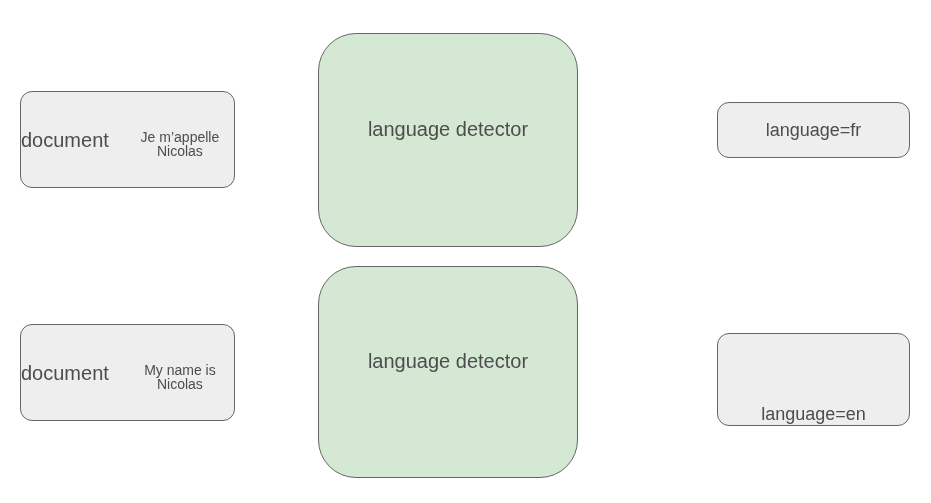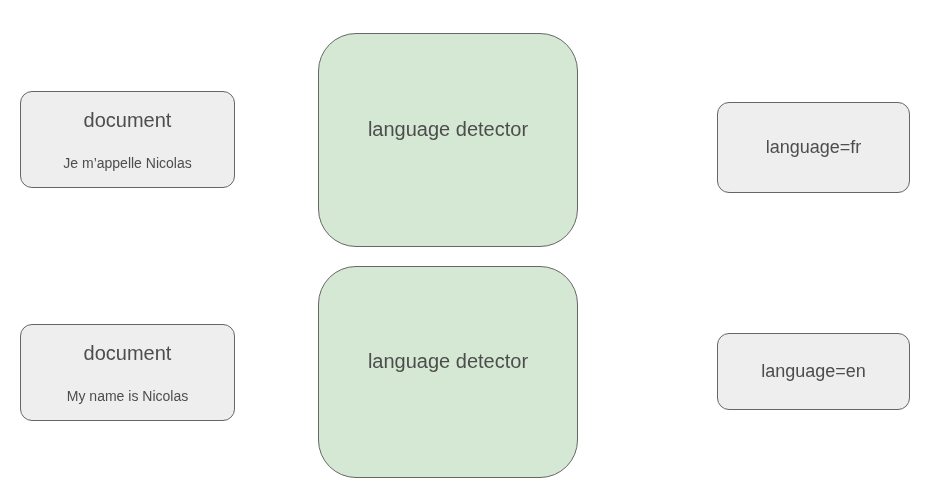--- a/index.html
+++ b/index.html
@@ -25,21 +25,21 @@
     text-align: center;
   }
   
   .doc {
     left: 20px;
     width: 215px;
     height: 97px;
     background: #eeeeee;
     border-radius: 12px;
     display: flex;
-    flex-direction: column;
+    flex-direction: row;
     align-items: center;
     justify-content: center;
     gap: 17px;
   }
   .doc .doc-title { font-size: 20px; line-height: 1; }
   .doc .doc-content { font-size: 14px; line-height: 1; margin-top: 9px; }
   .doc-1 { top: 91px; }
   .doc-2 { top: 324px; }
   
   .proc {
@@ -59,22 +59,22 @@
   .out {
     left: 717px;
     width: 193px;
     background: #eeeeee;
     border-radius: 12px;
     display: flex;
     align-items: center;
     justify-content: center;
     font-size: 18px;
   }
-  .out-1 { top: 102px; height: 91px; }
-  .out-2 { top: 333px; height: 77px; }
+  .out-1 { top: 102px; height: 56px; }
+  .out-2 { top: 333px; height: 93px; align-items: flex-end; }
 </style>
 </head>
 <body>
 
 <div class="canvas">
 
   <div class="node doc doc-1">
     <div class="doc-title">document</div>
     <div class="doc-content">Je m’appelle Nicolas</div>
   </div>

